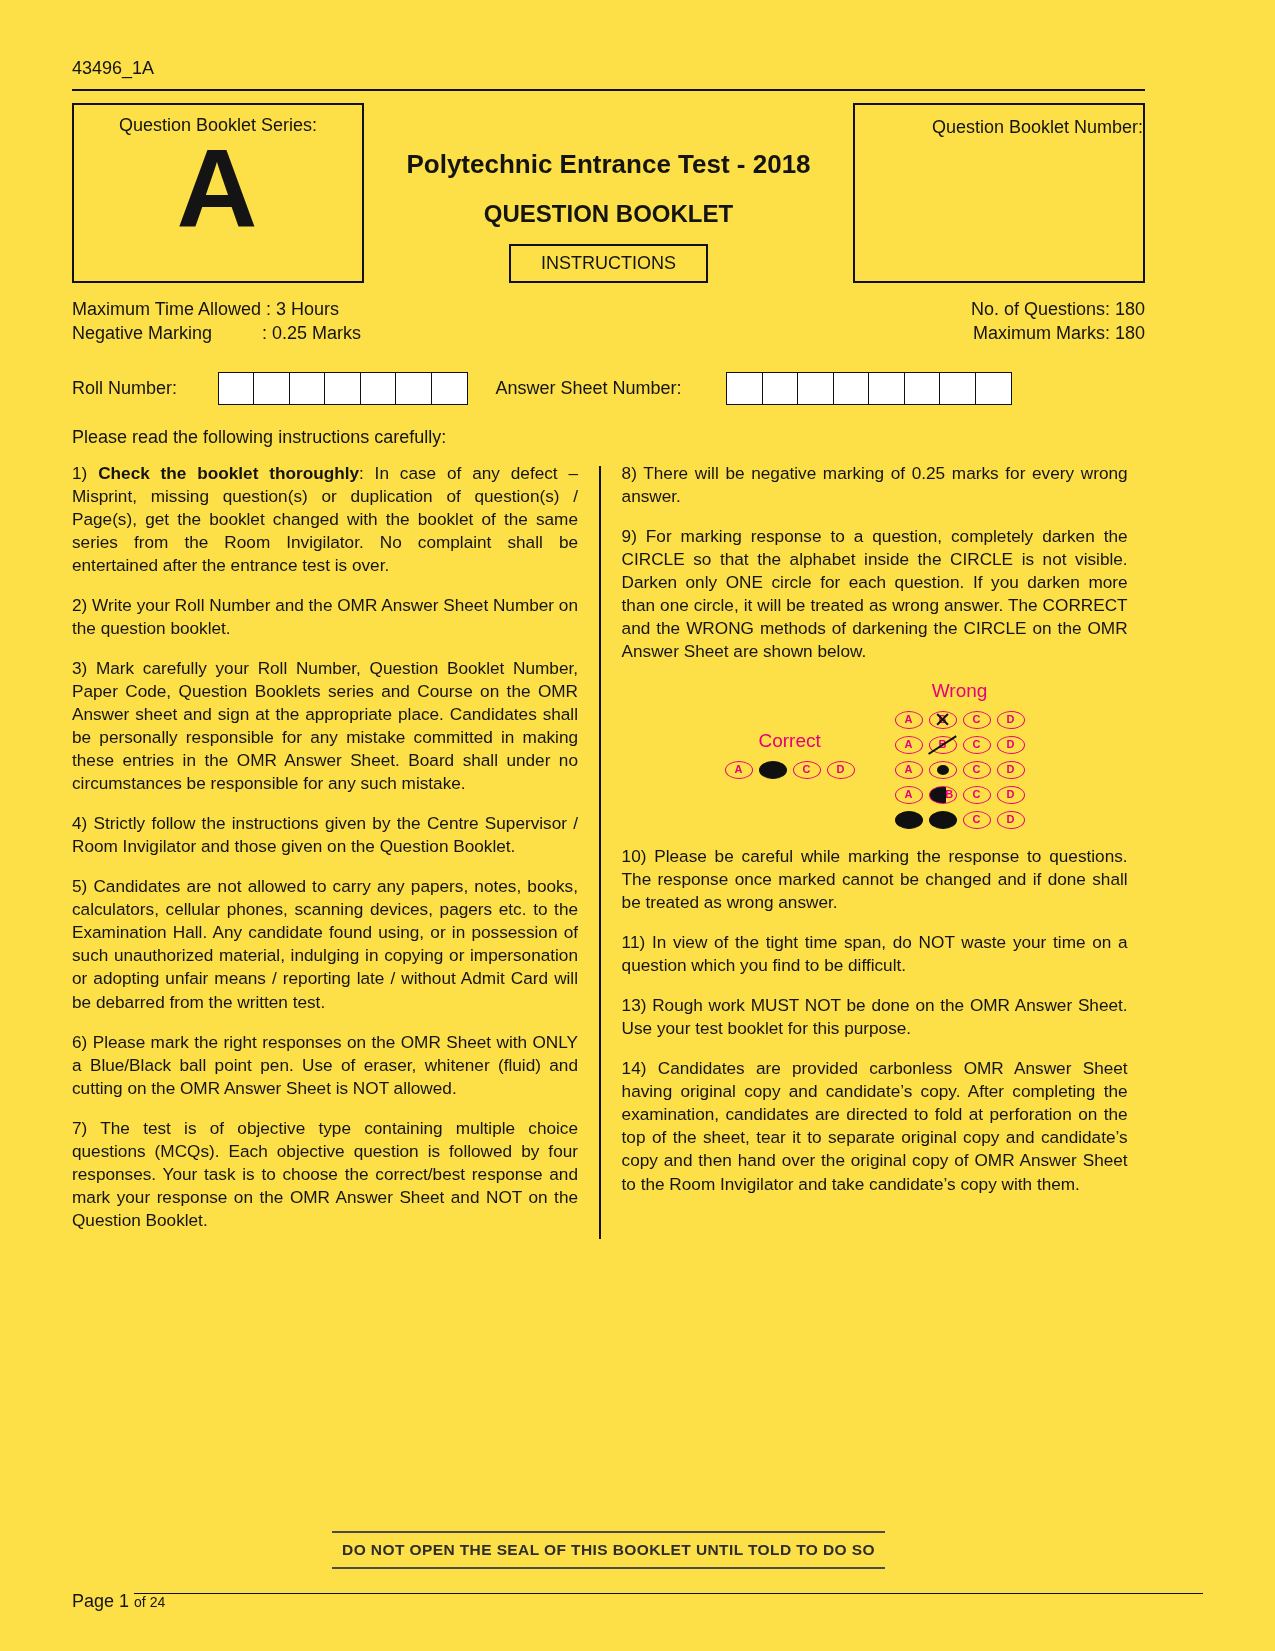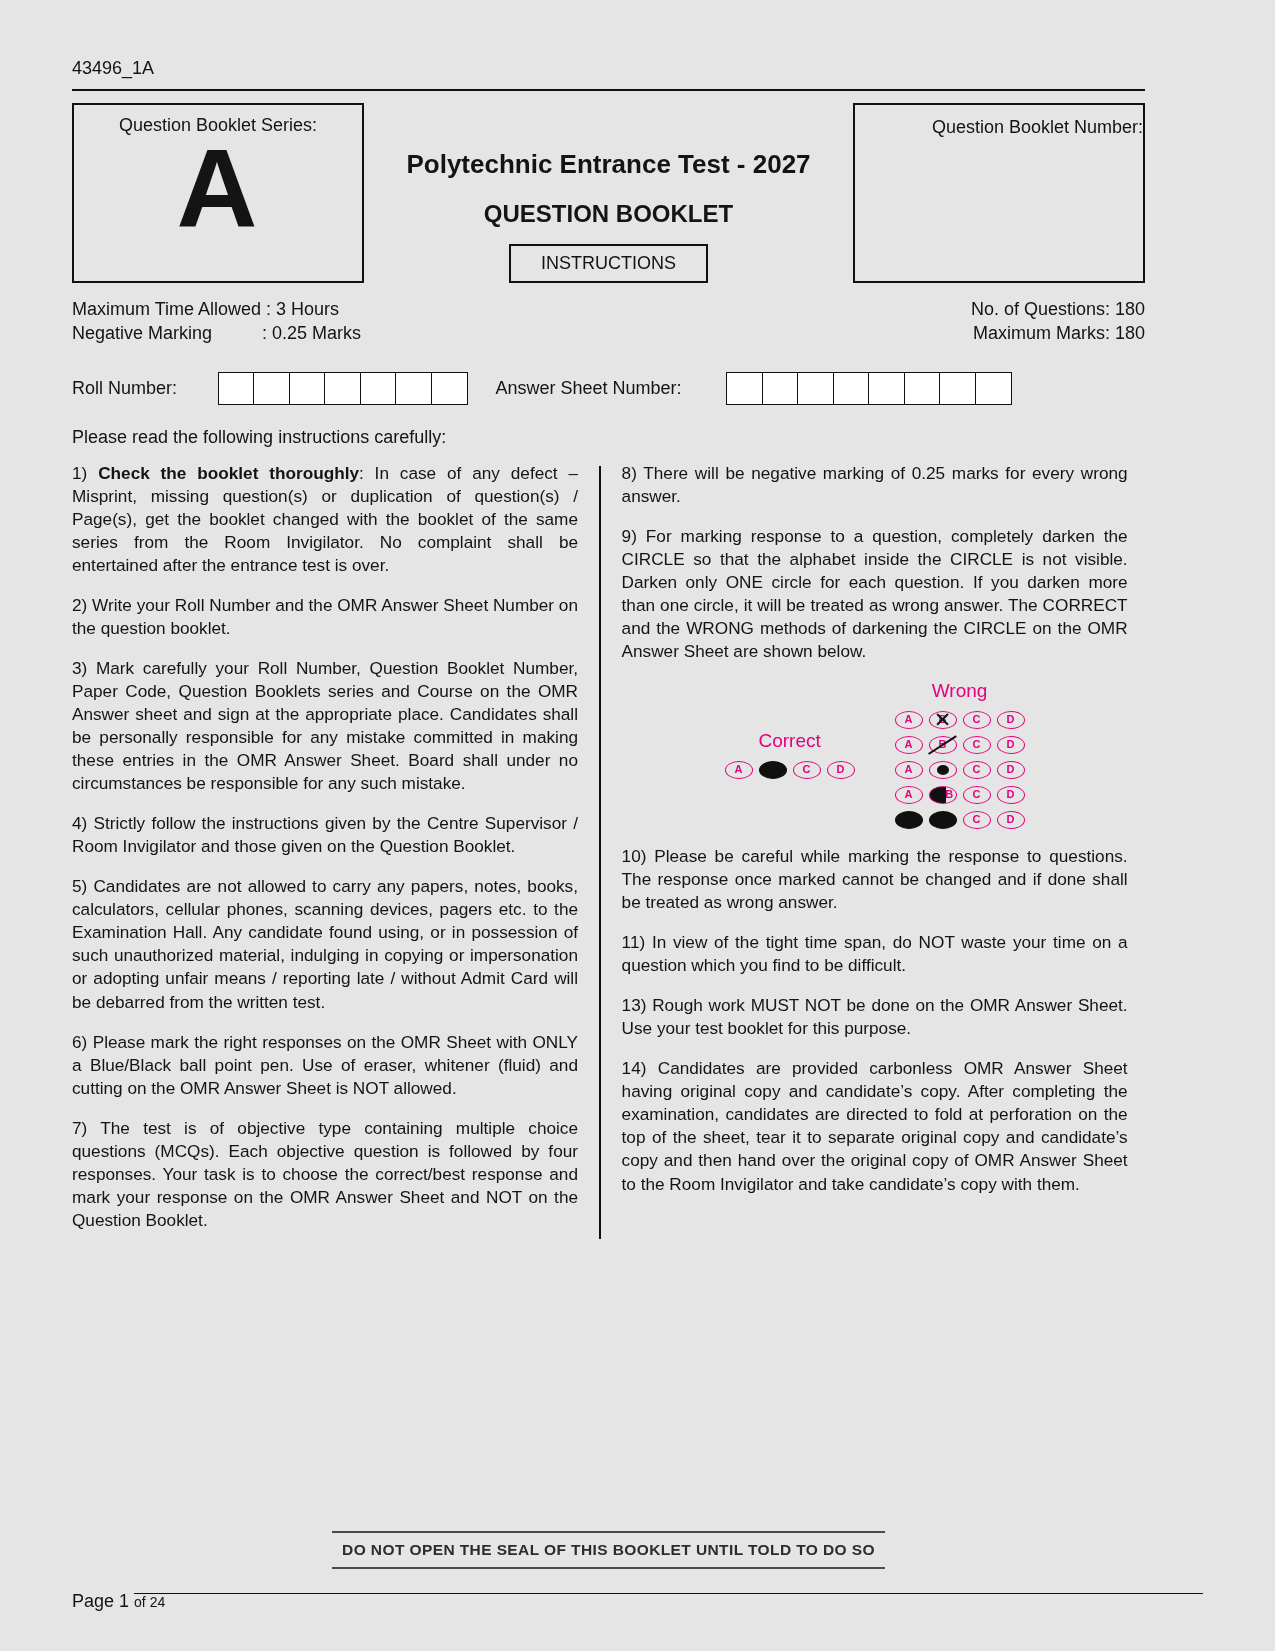--- a/index.html
+++ b/index.html
@@ -9,21 +9,21 @@
   *{box-sizing:border-box;}
   html,body{margin:0;padding:0;background:#ffffff;}
   body{
     font-family:"Liberation Sans","DejaVu Sans",sans-serif;
     color:var(--ink);
   }
   .page{
     width:1275px;height:1651px;
     padding:58px 130px 26px 72px;
     display:flex;flex-direction:column;
-    background:#e5e5e5;overflow:hidden;position:relative;
+    background:#fde047;overflow:hidden;position:relative;
   }
   .doc-code{font-size:18px;margin-bottom:10px;}
   .top-rule{border:none;border-top:2px solid #111;margin:0 0 12px 0;}
 
   
   .header-row{display:flex;align-items:stretch;gap:14px;}
   .series-box{
     width:292px;min-height:170px;border:2px solid #111;
     display:flex;flex-direction:column;align-items:center;
     padding-top:10px;flex:0 0 auto;
@@ -120,21 +120,21 @@
 
   <div class="doc-code">43496_1A</div>
   <hr class="top-rule">
 
   <div class="header-row">
     <div class="series-box">
       <div class="series-label">Question Booklet Series:</div>
       <div class="series-value">A</div>
     </div>
     <div class="title-block">
-      <div class="title1">Polytechnic Entrance Test - 2027</div>
+      <div class="title1">Polytechnic Entrance Test - 2018</div>
       <div class="title2">QUESTION BOOKLET</div>
       <div class="instructions-box">
         <span>INSTRUCTIONS</span>
       </div>
     </div>
     <div class="number-box">
       <div>Question Booklet Number:</div>
     </div>
   </div>
 

